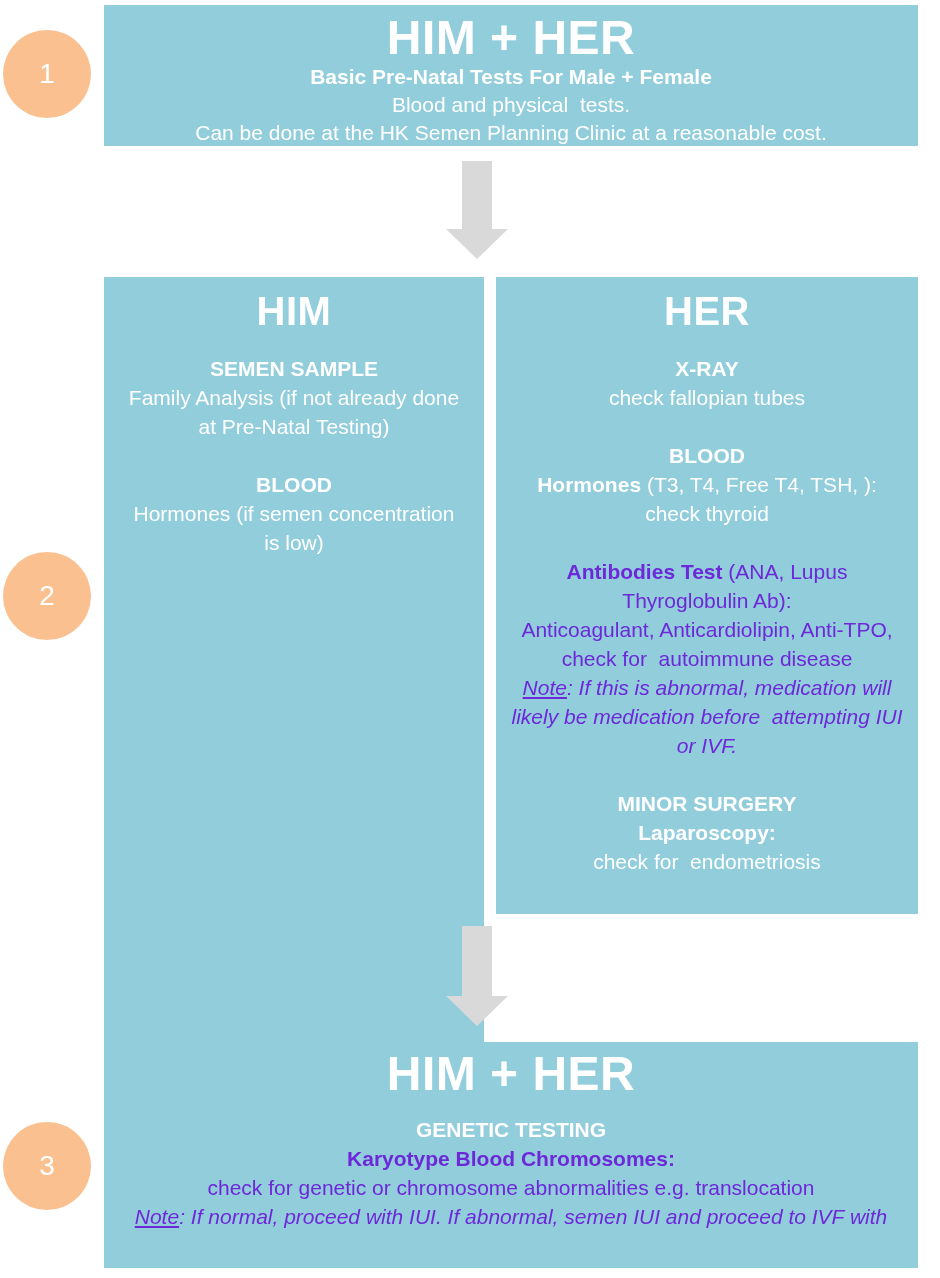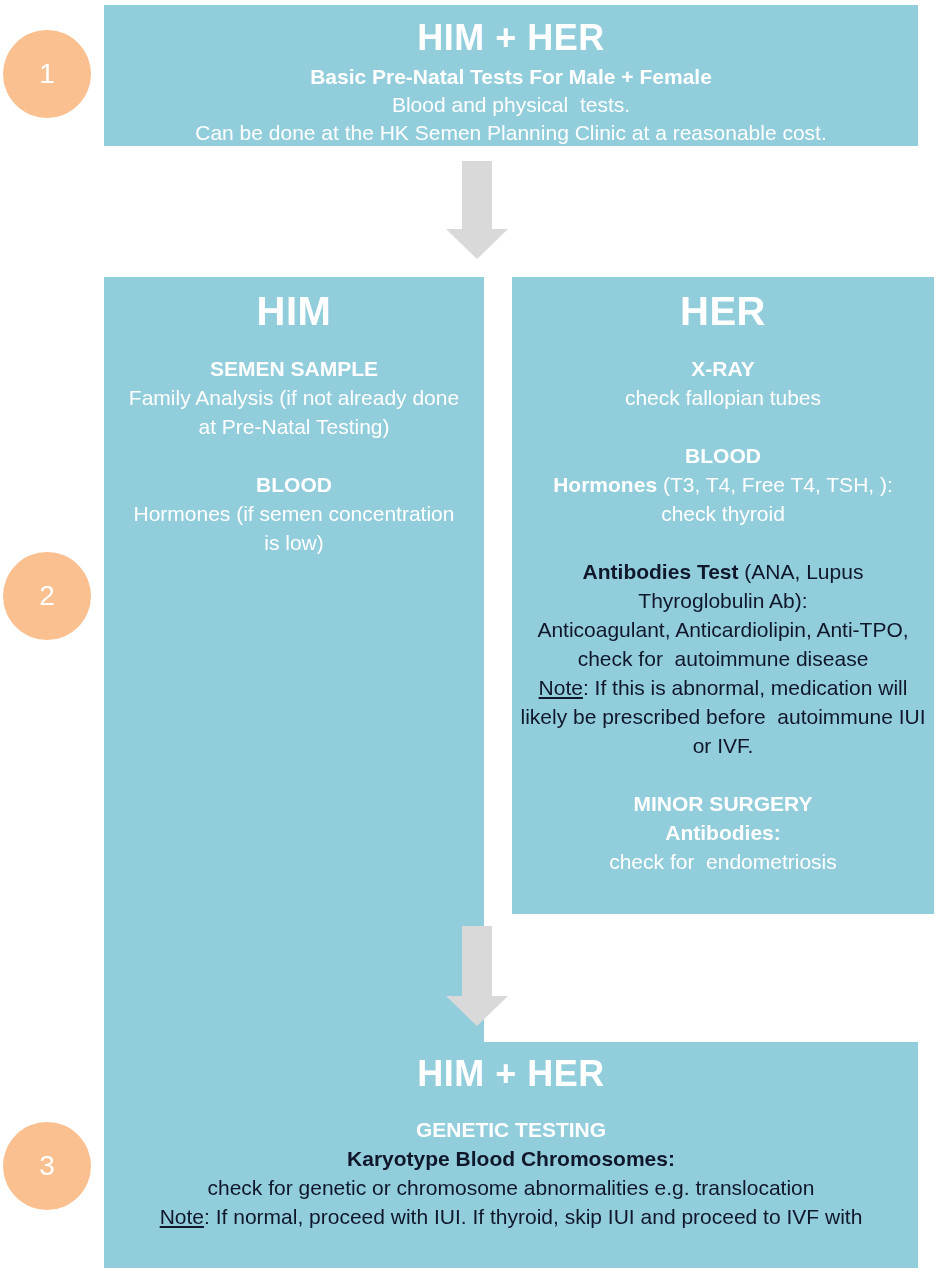--- a/index.html
+++ b/index.html
@@ -12,43 +12,43 @@
     overflow: hidden;
   }
   .box {
     position: absolute;
     background: #92CDDC;
     color: #ffffff;
     text-align: center;
   }
   .box-title {
     font-weight: bold;
-    font-size: 36px;
+    font-size: 48px;
     line-height: 52px;
     padding-top: 6px;
     letter-spacing: 0.5px;
   }
   .t40 { font-size: 40px; line-height: 56px; }
   .body-lines { margin-top: 15px; }
   .line {
     font-size: 21px;
     line-height: 29px;
     white-space: pre;
     text-align: center;
   }
   .top-box .box-title { line-height: 50px; padding-top: 8px; }
   .top-box .line { line-height: 28px; }
   .bold { font-weight: bold; }
-  .red { color: #0f172a; }
-  .italic { }
+  .red { color: #6d28d9; }
+  .italic { font-style: italic; }
   .underline { text-decoration: underline; }
   .blank { height: 29px; }
   .top-box    { left: 104px; top: 5px;    width: 814px; height: 141px; }
   .him-box    { left: 104px; top: 277px;  width: 380px; height: 805px; }
-  .her-box    { left: 512px; top: 277px;  width: 422px; height: 637px; }
+  .her-box    { left: 496px; top: 277px;  width: 422px; height: 637px; }
   .bottom-box { left: 104px; top: 1042px; width: 814px; height: 226px; }
   .circle {
     position: absolute;
     left: 3px;
     width: 88px;
     height: 88px;
     border-radius: 50%;
     background: #FAC090;
     color: #ffffff;
     font-size: 28px;
@@ -121,37 +121,37 @@
       <div class="blank"></div>
       <div class="line bold">BLOOD</div>
       <div class="line"><span class="bold">Hormones</span><span> (T3, T4, Free T4, TSH, ):</span></div>
       <div class="line">check thyroid</div>
       <div class="blank"></div>
       <div class="line red"><span class="bold">Antibodies Test</span><span> (ANA, Lupus</span></div>
       <div class="line red">Thyroglobulin Ab):</div>
       <div class="line red">Anticoagulant, Anticardiolipin, Anti-TPO,</div>
       <div class="line red">check for  autoimmune disease</div>
       <div class="line red italic"><span class="underline">Note</span><span>: If this is abnormal, medication will</span></div>
-      <div class="line red italic">likely be prescribed before  autoimmune IUI</div>
+      <div class="line red italic">likely be medication before  attempting IUI</div>
       <div class="line red italic">or IVF.</div>
       <div class="blank"></div>
       <div class="line bold">MINOR SURGERY</div>
-      <div class="line bold">Antibodies:</div>
+      <div class="line bold">Laparoscopy:</div>
       <div class="line">check for  endometriosis</div>
     </div>
   </div>
 
   <div class="a2">
     <div class="arrow-body"></div>
     <div class="arrow-head"></div>
   </div>
 
   <div class="box bottom-box">
     <div class="box-title">HIM + HER</div>
     <div class="body-lines">
       <div class="line bold">GENETIC TESTING</div>
       <div class="line bold red">Karyotype Blood Chromosomes:</div>
       <div class="line red">check for genetic or chromosome abnormalities e.g. translocation</div>
-      <div class="line red italic"><span class="underline">Note</span><span>: If normal, proceed with IUI. If thyroid, skip IUI and proceed to IVF with</span></div>
+      <div class="line red italic"><span class="underline">Note</span><span>: If normal, proceed with IUI. If abnormal, semen IUI and proceed to IVF with</span></div>
     </div>
   </div>
 
 </div>
 
 </body></html>

